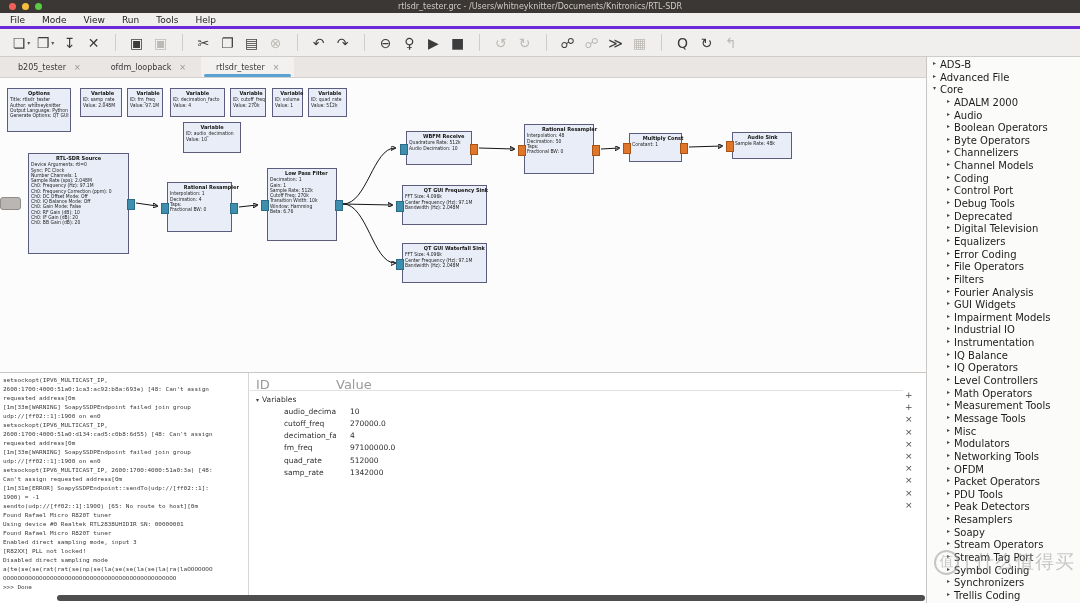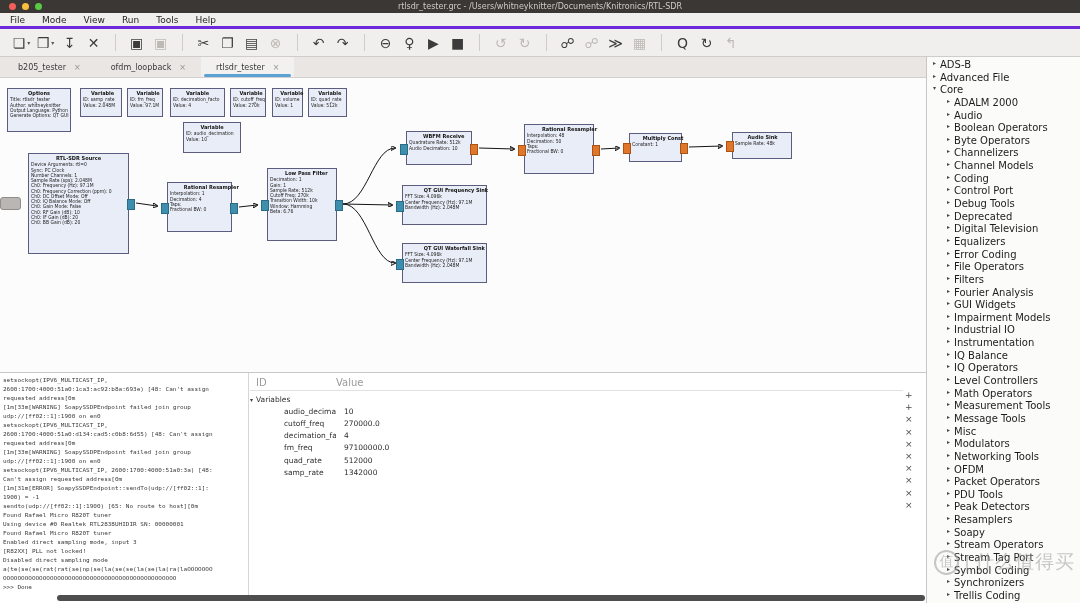--- a/index.html
+++ b/index.html
@@ -50,28 +50,28 @@
   .handle{position:absolute;left:0;top:119px;width:21px;height:13px;background:#b9b6b3;
           border:1px solid #8f8c89;border-radius:3px;box-sizing:border-box}
 
   
   .bottom{position:absolute;left:0;top:372px;width:926px;height:231px;background:#fff;border-top:1px solid #c9c6c3;box-sizing:border-box}
   .console{position:absolute;left:3px;top:3px;width:243px;height:218px;overflow:hidden}
   .console-inner{font-family:"DejaVu Sans Mono",monospace;font-size:8px;line-height:12px;color:#3a3a3a;
                  transform:scale(.75);transform-origin:0 0;width:133%;white-space:nowrap}
   .bvline{position:absolute;left:248px;top:0;width:1px;height:222px;background:#d8d5d2}
   .varpanel{position:absolute;left:250px;top:0;width:653px;height:222px}
-  .vhead{position:absolute;top:4px;left:0;width:100%;font-size:10px;color:#9a9a9a;border-bottom:1px solid #e3e1de;height:13px}
+  .vhead{position:absolute;top:4px;left:0;width:100%;font-size:13px;color:#9a9a9a;border-bottom:1px solid #e3e1de;height:13px}
   .vhead .hid{position:absolute;left:6px}.vhead .hval{position:absolute;left:86px}
   .vgroups{position:absolute;top:20px;left:0;width:100%;font-size:7.5px;color:#2e2e2e}
   .vgrow{height:12.2px;display:flex;align-items:center}
   .vgrow .tri{font-size:6px;color:#444;margin-right:3px}
   .vrows .vrow{height:12.2px;display:flex;align-items:center;padding-left:34px}
   .vid{width:52px;overflow:hidden;white-space:nowrap}
-  .vval{padding-left:8px;white-space:nowrap}
+  .vval{padding-left:14px;white-space:nowrap}
   .actions{position:absolute;left:905px;top:16px;display:flex;flex-direction:column;align-items:center}
   .abtn{height:12.2px;font-size:9px;color:#4a4a4a;display:flex;align-items:center}
   .hscroll{position:absolute;left:57px;top:222px;width:868px;height:6px;background:#4e4e4e;border-radius:3px}
 
   
   .sidebar{position:absolute;left:926px;top:57px;width:154px;height:546px;background:#fbfbfa;
            border-left:1px solid #c9c6c3;box-sizing:border-box;overflow:hidden;padding-top:2px}
   .sitem{height:12.65px;display:flex;align-items:flex-start;font-size:10px;color:#1c1c1c;white-space:nowrap}
   .sitem::before{content:"▸";font-size:6px;color:#4a4a4a;margin-right:4px}
   .sitem.expanded::before{content:"▾"}
@@ -430,21 +430,21 @@
       </div>
   </div>
   <div class="bvline"></div>
 
   <div class="varpanel">
     <div class="vhead">
       <span class="hid">ID</span>
       <span class="hval">Value</span>
     </div>
     <div class="vgroups">
-      <div class="vgrow" style="padding-left:0">
+      <div class="vgrow" style="padding-left:6px">
         <span class="tri">▾</span>
         <span>Variables</span>
       </div>
       <div class="vrows">
 
       <div class="vrow">
           <span class="vid">audio_decima</span>
           <span class="vval">10</span>
         </div>
           <div class="vrow">

